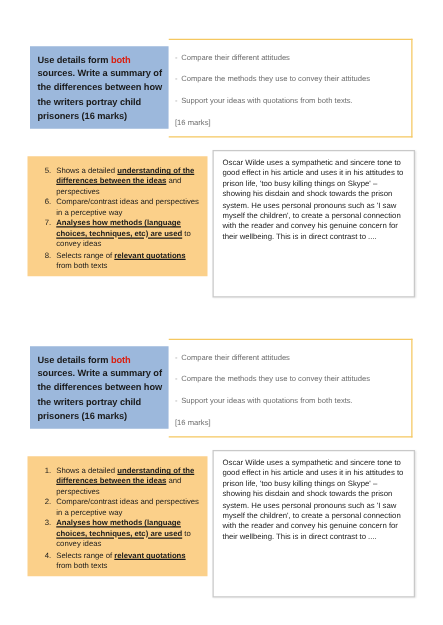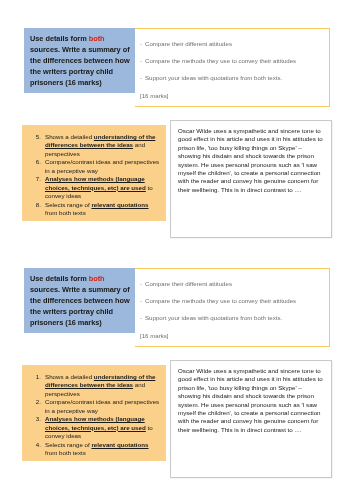--- a/index.html
+++ b/index.html
@@ -32,21 +32,21 @@
   .section-2 { top: 240px; }
 
   
   .question-row {
     position: absolute;
     left: 24px;
     top: 28px;
     width: 306px;
     height: 84px;
     display: flex;
-    align-items: flex-start;
+    align-items: center;
   }
 
   .question-box {
     width: 111px;
     flex: 0 0 111px;
     background: #9cb8dc;
     box-sizing: border-box;
     padding: 5px 5px 5px 6px;
     color: #1a1a1a;
     font-size: 7.4px;

